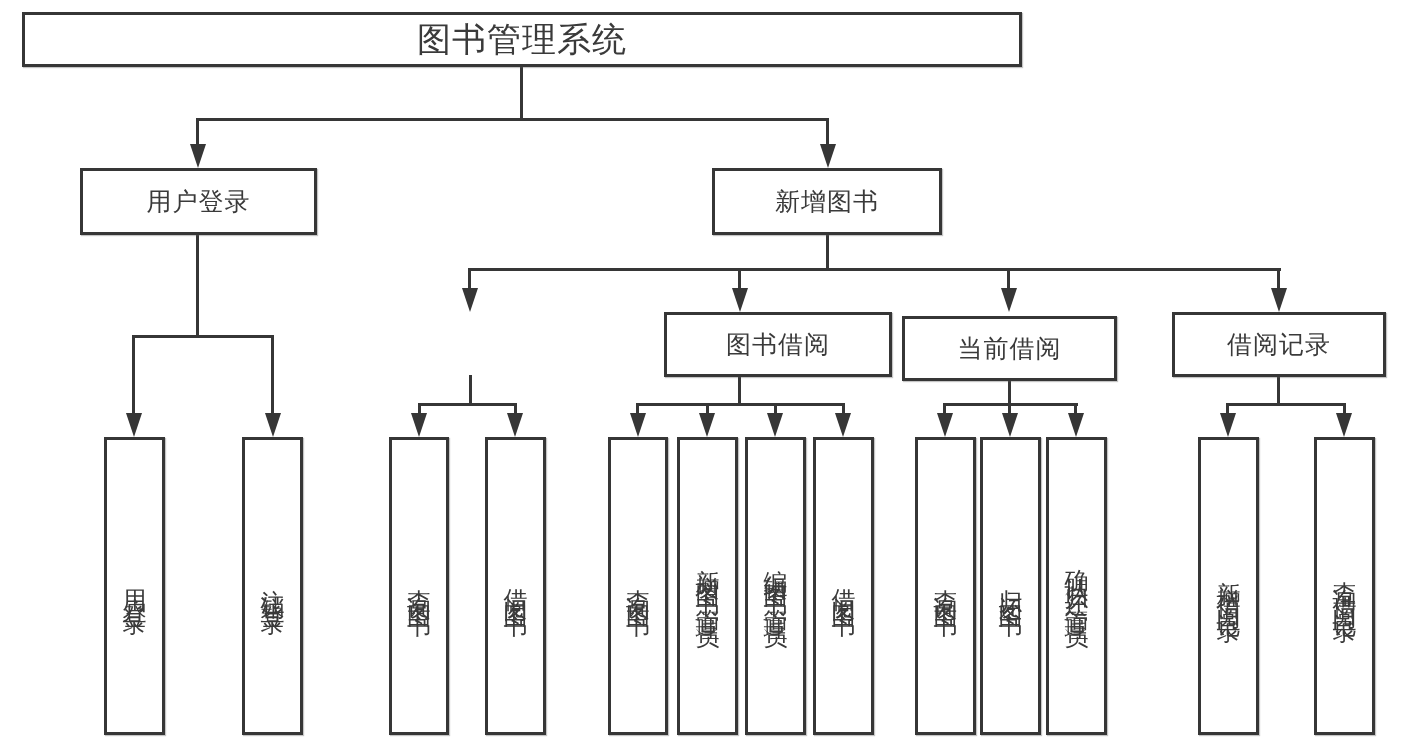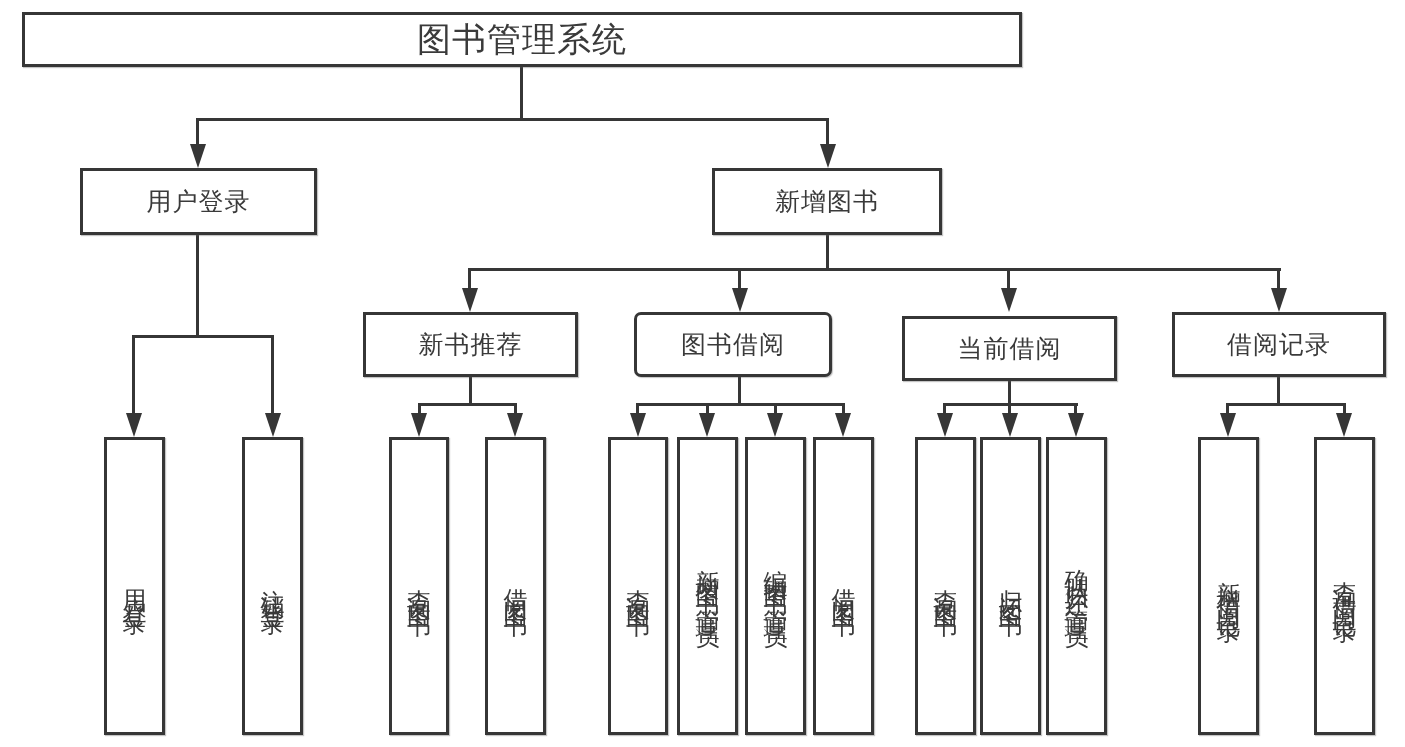--- a/index.html
+++ b/index.html
@@ -120,24 +120,21 @@
     <span>图书管理系统</span>
   </div>
 
   <div class="box hbox" style="left:80px;top:168px;width:237px;height:67px;">
     <span>用户登录</span>
   </div>
   <div class="box hbox" style="left:712px;top:168px;width:230px;height:67px;">
     <span>新增图书</span>
   </div>
 
-  <div class="box hbox" style="left:363px;top:312px;width:215px;height:65px;">
-    <span>新书推荐</span>
-  </div>
-  <div class="box hbox" style="left:634px;top:312px;width:198px;height:65px;border-radius:7px;">
+  <div class="box hbox" style="left:664px;top:312px;width:228px;height:65px;">
     <span>图书借阅</span>
   </div>
   <div class="box hbox" style="left:902px;top:316px;width:215px;height:65px;">
     <span>当前借阅</span>
   </div>
   <div class="box hbox" style="left:1172px;top:312px;width:214px;height:65px;">
     <span>借阅记录</span>
   </div>
 
   <div class="box vbox" style="left:104px;top:437px;width:61px;height:298px;">

